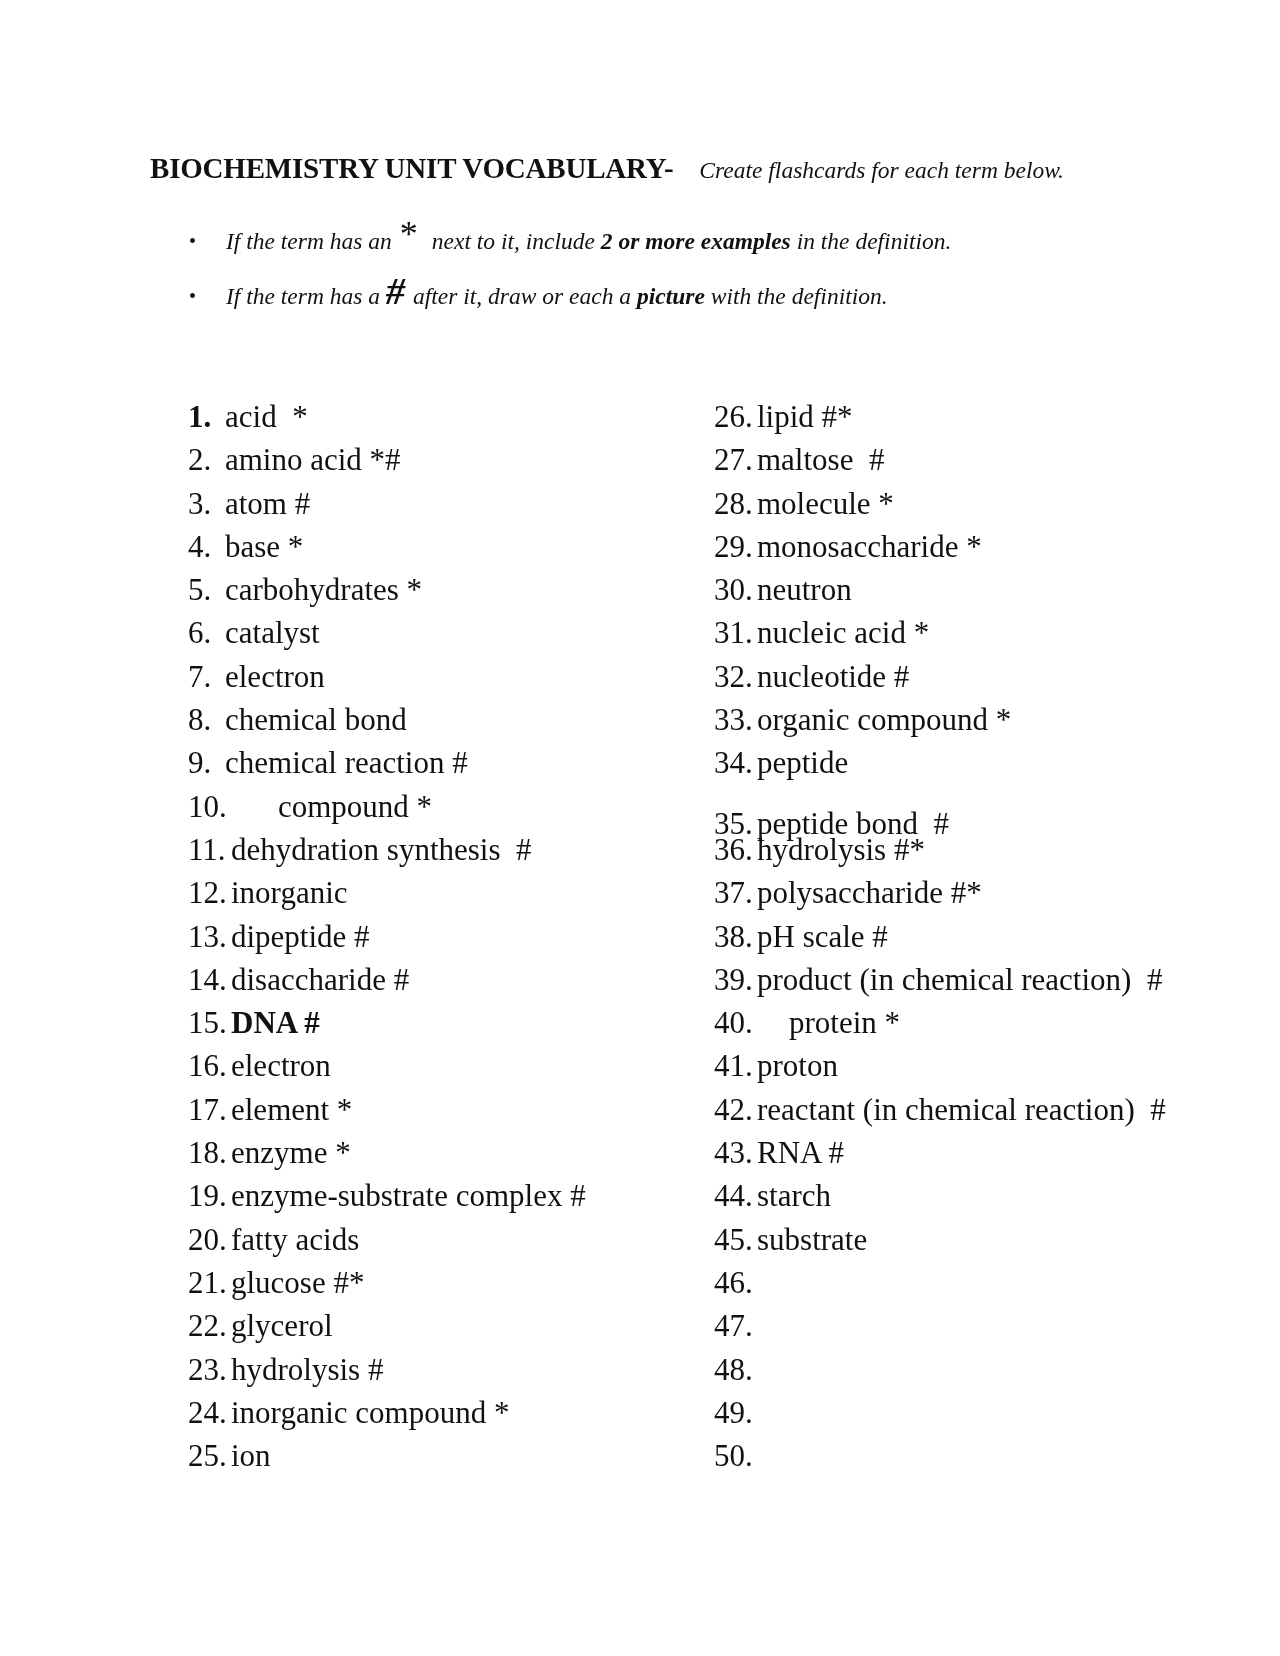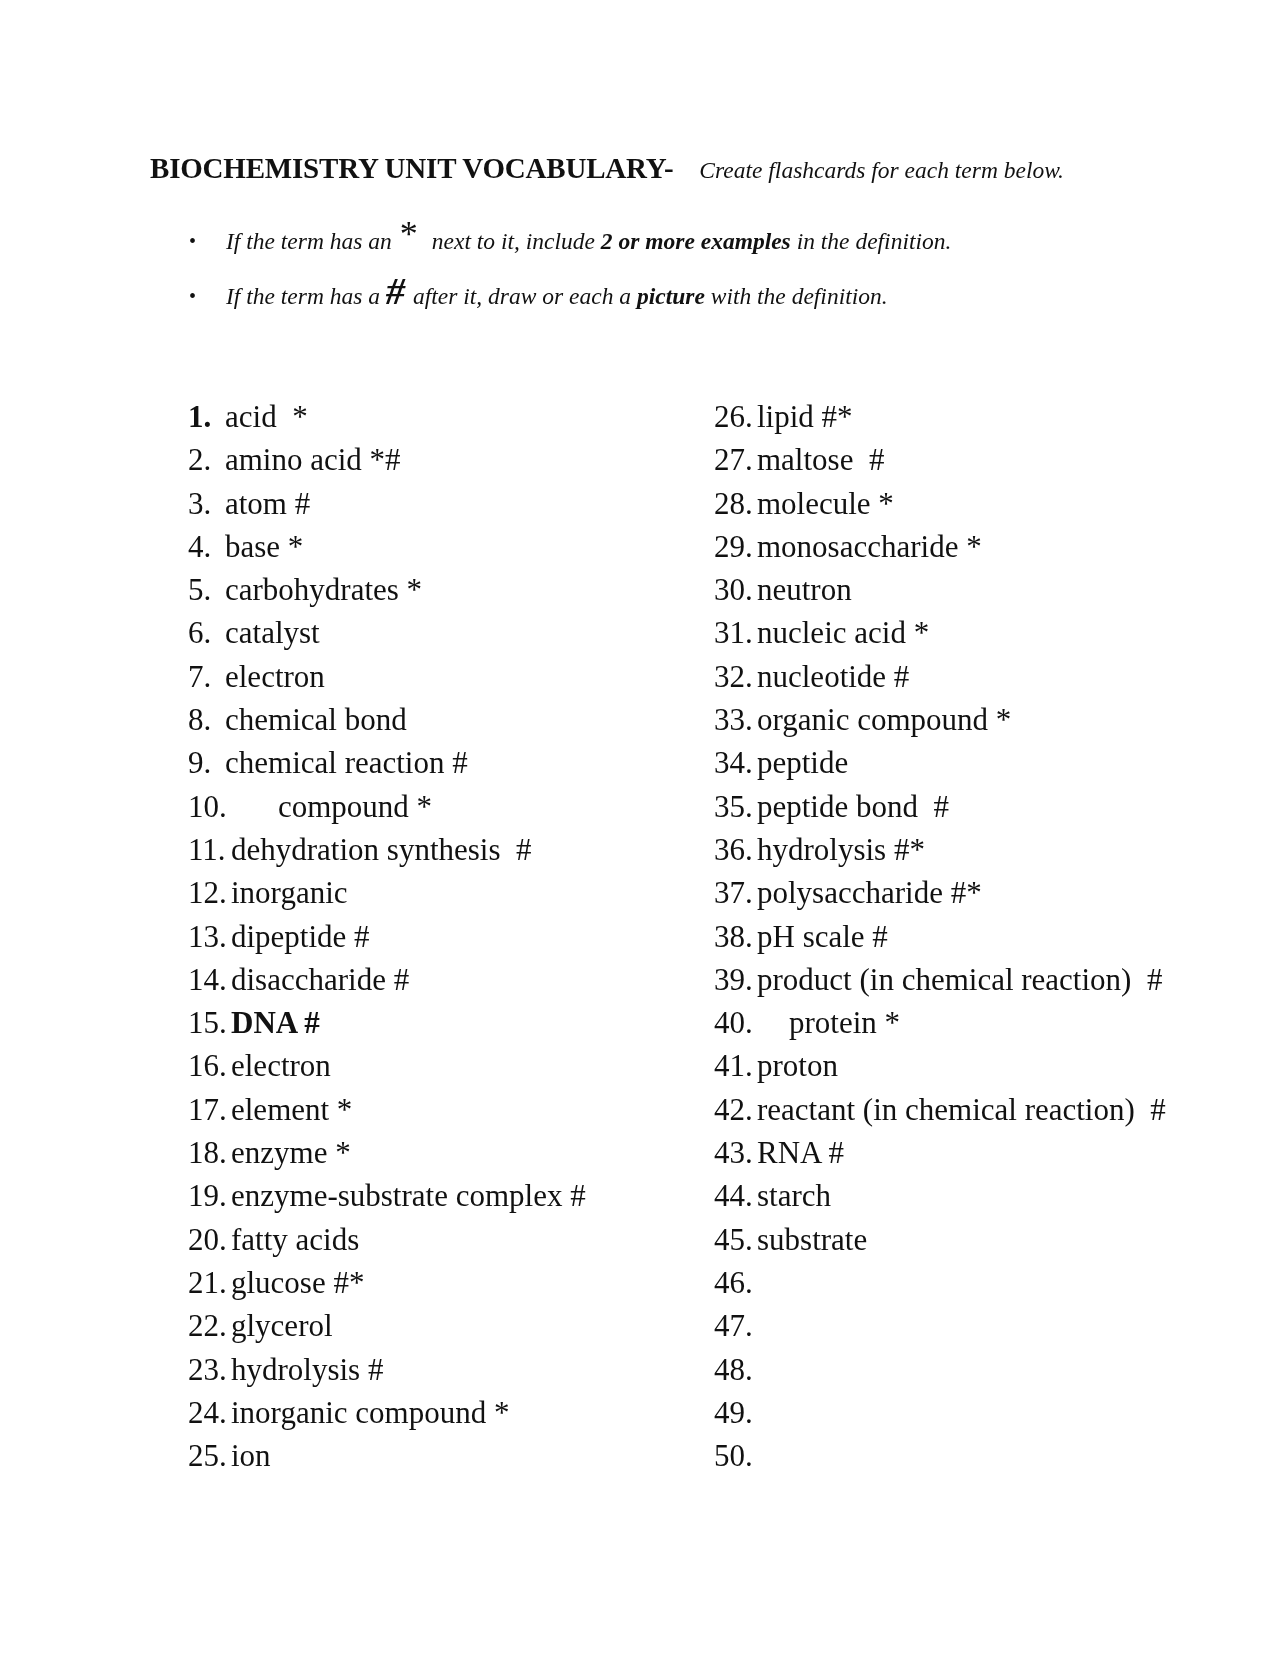--- a/index.html
+++ b/index.html
@@ -156,21 +156,21 @@
   <ol class="col col-right" id="col-right">
       <li class="term"><span class="num wide">26.</span><span class="label" style="white-space: pre;">lipid #*</span></li>
       <li class="term"><span class="num wide">27.</span><span class="label" style="white-space: pre;">maltose  #</span></li>
       <li class="term"><span class="num wide">28.</span><span class="label" style="white-space: pre;">molecule *</span></li>
       <li class="term"><span class="num wide">29.</span><span class="label" style="white-space: pre;">monosaccharide *</span></li>
       <li class="term"><span class="num wide">30.</span><span class="label" style="white-space: pre;">neutron</span></li>
       <li class="term"><span class="num wide">31.</span><span class="label" style="white-space: pre;">nucleic acid *</span></li>
       <li class="term"><span class="num wide">32.</span><span class="label" style="white-space: pre;">nucleotide #</span></li>
       <li class="term"><span class="num wide">33.</span><span class="label" style="white-space: pre;">organic compound *</span></li>
       <li class="term"><span class="num wide">34.</span><span class="label" style="white-space: pre;">peptide</span></li>
-      <li class="term"><span class="num wide">35.</span><span class="label" style="white-space: pre;">peptide bond  #</span></li>
+      <li class="term"><span class="num wide">35.</span><span class="label" style="white-space: pre; margin-top: 17px;">peptide bond  #</span></li>
       <li class="term"><span class="num wide">36.</span><span class="label" style="white-space: pre;">hydrolysis #*</span></li>
       <li class="term"><span class="num wide">37.</span><span class="label" style="white-space: pre;">polysaccharide #*</span></li>
       <li class="term"><span class="num wide">38.</span><span class="label" style="white-space: pre;">pH scale #</span></li>
       <li class="term"><span class="num wide">39.</span><span class="label" style="white-space: pre;">product (in chemical reaction)  #</span></li>
       <li class="term"><span class="num wide">40.</span><span class="label" style="white-space: pre; margin-left: 32px;">protein *</span></li>
       <li class="term"><span class="num wide">41.</span><span class="label" style="white-space: pre;">proton</span></li>
       <li class="term"><span class="num wide">42.</span><span class="label" style="white-space: pre;">reactant (in chemical reaction)  #</span></li>
       <li class="term"><span class="num wide">43.</span><span class="label" style="white-space: pre;">RNA #</span></li>
       <li class="term"><span class="num wide">44.</span><span class="label" style="white-space: pre;">starch</span></li>
       <li class="term"><span class="num wide">45.</span><span class="label" style="white-space: pre;">substrate</span></li>

